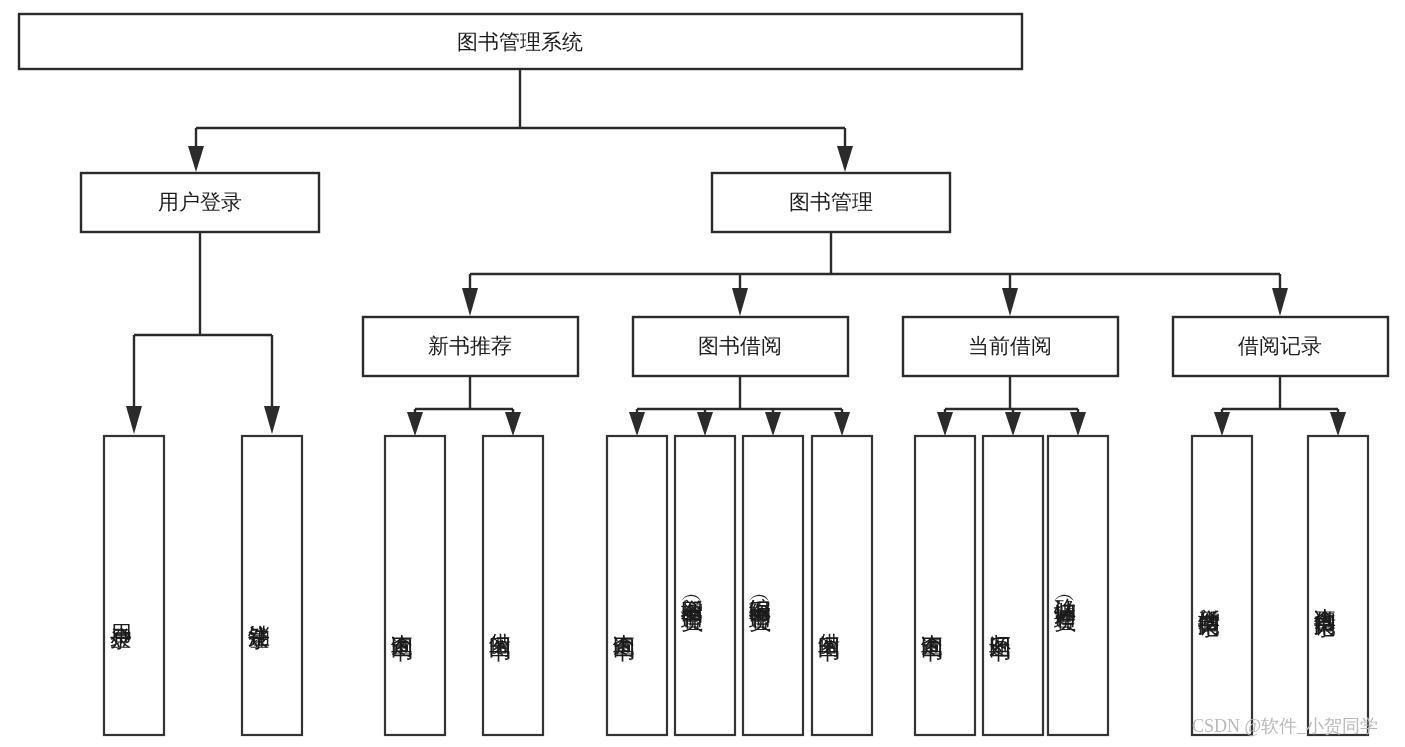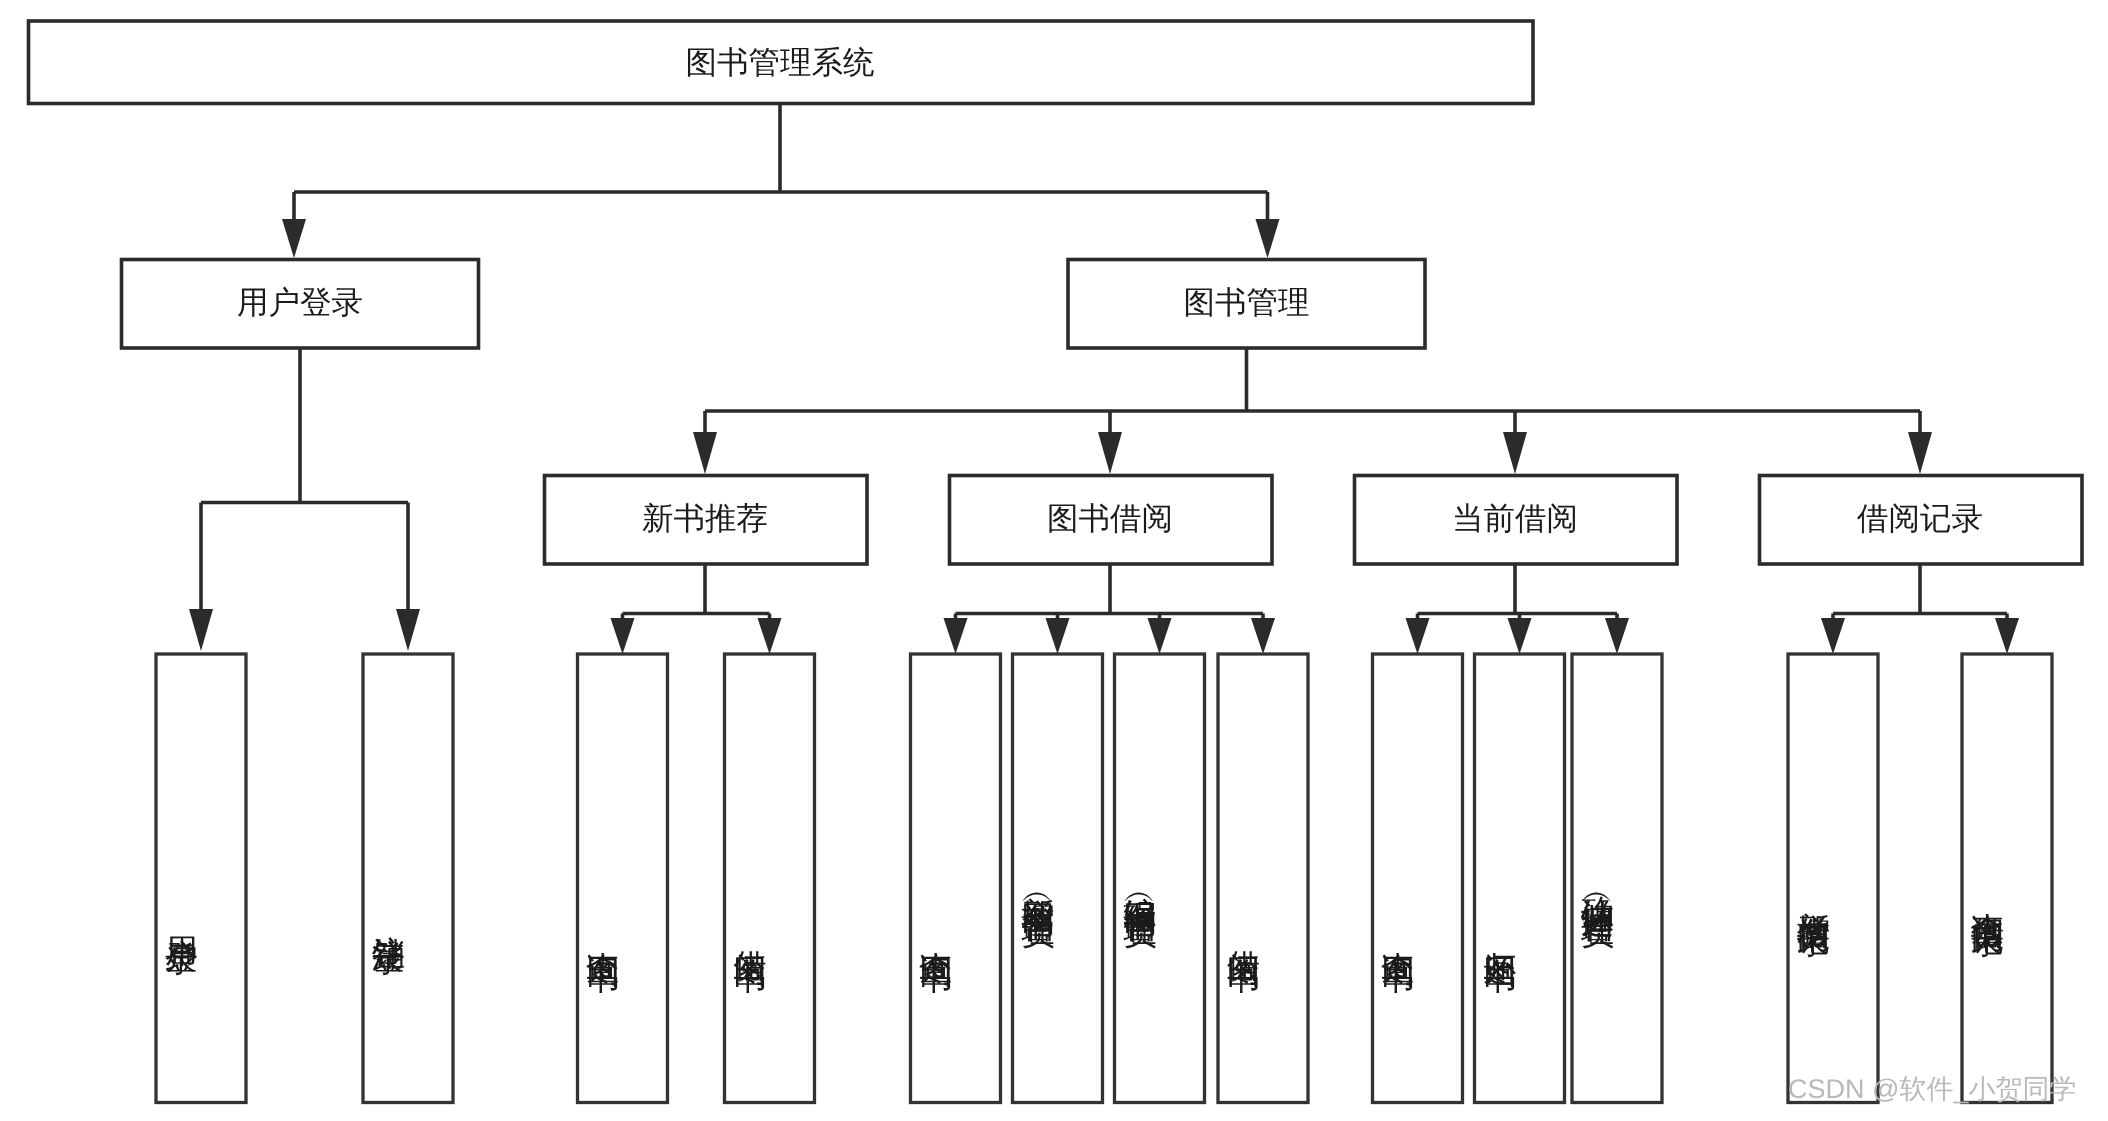--- a/index.html
+++ b/index.html
@@ -72,21 +72,21 @@
     letter-spacing: 2px;
     color: #1b1b1b;
     white-space: nowrap;
     text-align: center;
     pointer-events: none;
   }
   .watermark {
     position: absolute;
     left: 1192px;
     top: 714px;
-    font-family: Liberation Sans, sans-serif;
+    font-family: Liberation Serif, serif;
     font-size: 18px;
     color: #b9b9b9;
     white-space: nowrap;
     pointer-events: none;
   }
 </style>
 </head>
 <body>
 
 <div id="diagram-root">

